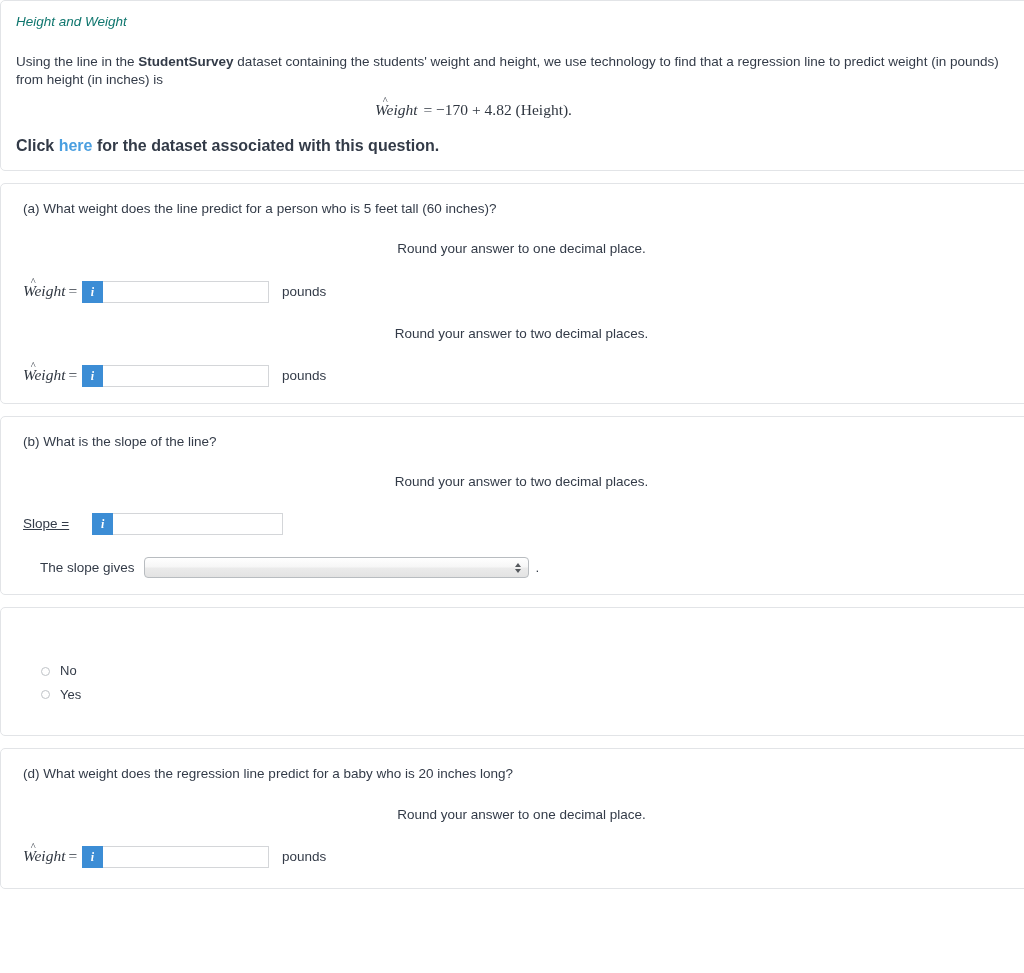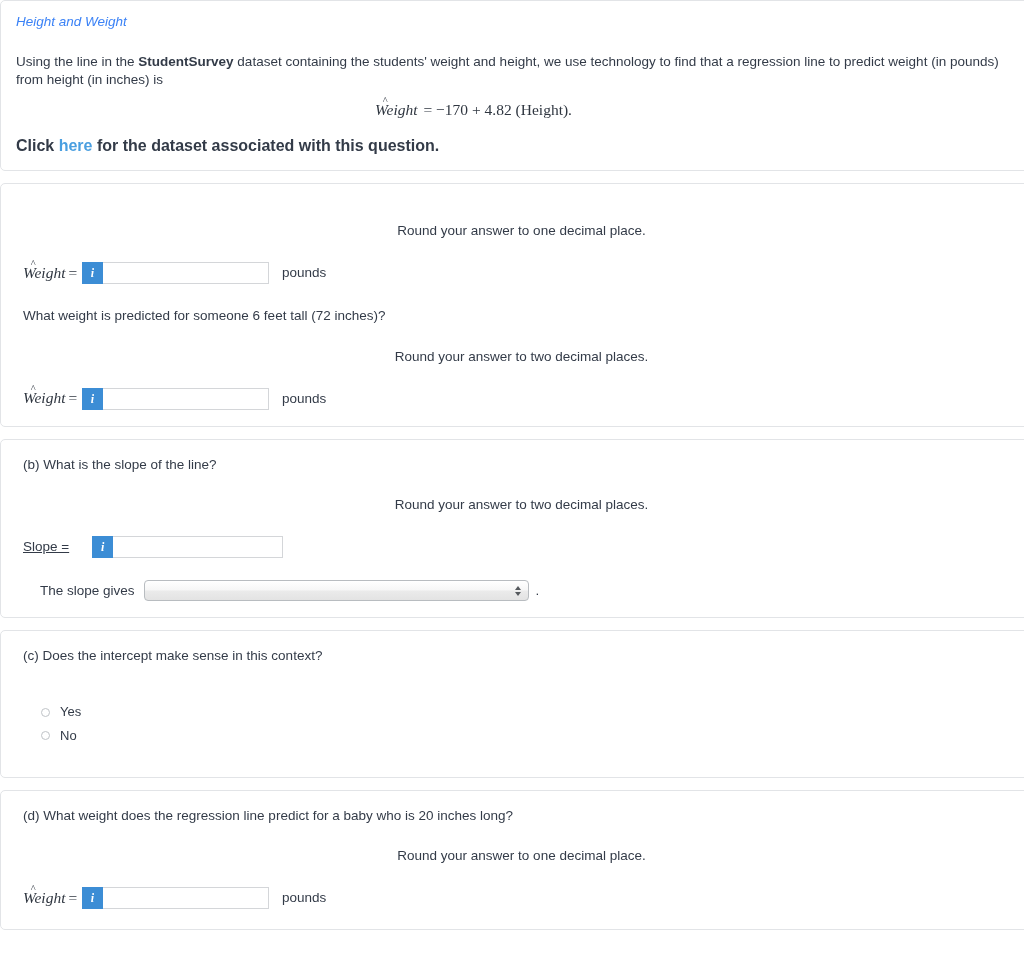--- a/index.html
+++ b/index.html
@@ -36,21 +36,21 @@
     padding: 12px 10px 14px 10px;
   }
   .card.part {
     padding: 16px 10px 16px 22px;
   }
   .gap-12 { height: 12px; }
 
   .title-line {
     font-style: italic;
     font-size: 13.5px;
-    color: #3b82f6;
+    color: #0f766e;
     padding-left: 5px;
     margin-bottom: 22px;
   }
   .intro-text {
     padding-left: 5px;
     font-size: 13.5px;
     color: #333b48;
   }
   .intro-text b { font-weight: 700; }
 
@@ -243,33 +243,33 @@
     </div>
 
     <div class="click-line">
       <span>Click </span><a class="link" href="#">here</a><span> for the dataset associated with this question.</span>
     </div>
   </div>
 
   <div class="gap-12"></div>
 
   <div class="card part">
+    <div class="q-text">(a) What weight does the line predict for a person who is 5 feet tall (60 inches)?</div>
     <div class="q-text row-space-a">Round your answer to one decimal place.</div>
 
     <div class="answer-row">
       <span class="mathvar"><span class="hat">˄</span><span>Weight</span></span>
       <span class="eqsign">=</span>
       <span class="input-group">
         <span class="info-btn">i</span>
         <input class="text-input" type="text" placeholder="" style="">
       </span>
       <span class="units">pounds</span>
     </div>
 
-    <div class="q-text row-space-b">What weight is predicted for someone 6 feet tall (72 inches)?</div>
     <div class="q-text row-space-a">Round your answer to two decimal places.</div>
 
     <div class="answer-row">
       <span class="mathvar"><span class="hat">˄</span><span>Weight</span></span>
       <span class="eqsign">=</span>
       <span class="input-group">
         <span class="info-btn">i</span>
         <input class="text-input" type="text" placeholder="" style="">
       </span>
       <span class="units">pounds</span>
@@ -299,30 +299,29 @@
             <span class="tri-dn"></span>
         </span>
       </span>
       <span class="period-after">.</span>
     </div>
   </div>
 
   <div class="gap-12"></div>
 
   <div class="card part" style="padding-bottom:26px;">
-    <div class="q-text">(c) Does the intercept make sense in this context?</div>
 
     <div class="radio-block">
       <div class="radio-row">
         <span class="radio-dot"></span>
-        <span class="radio-label">Yes</span>
+        <span class="radio-label">No</span>
       </div>
       <div class="radio-row">
         <span class="radio-dot"></span>
-        <span class="radio-label">No</span>
+        <span class="radio-label">Yes</span>
       </div>
     </div>
   </div>
 
   <div class="gap-12"></div>
 
   <div class="card part" style="padding-bottom:20px;">
     <div class="q-text">(d) What weight does the regression line predict for a baby who is 20 inches long?</div>
     <div class="q-text row-space-a">Round your answer to one decimal place.</div>
 

